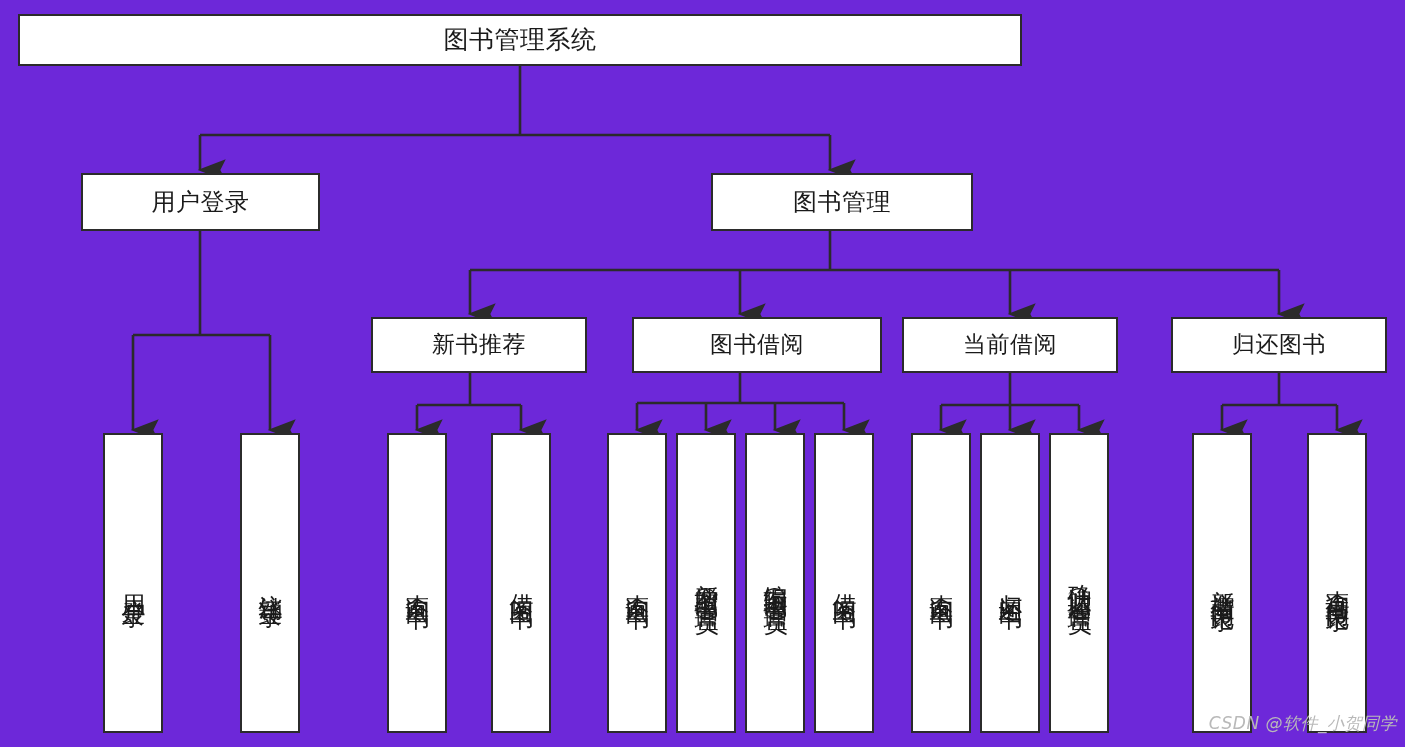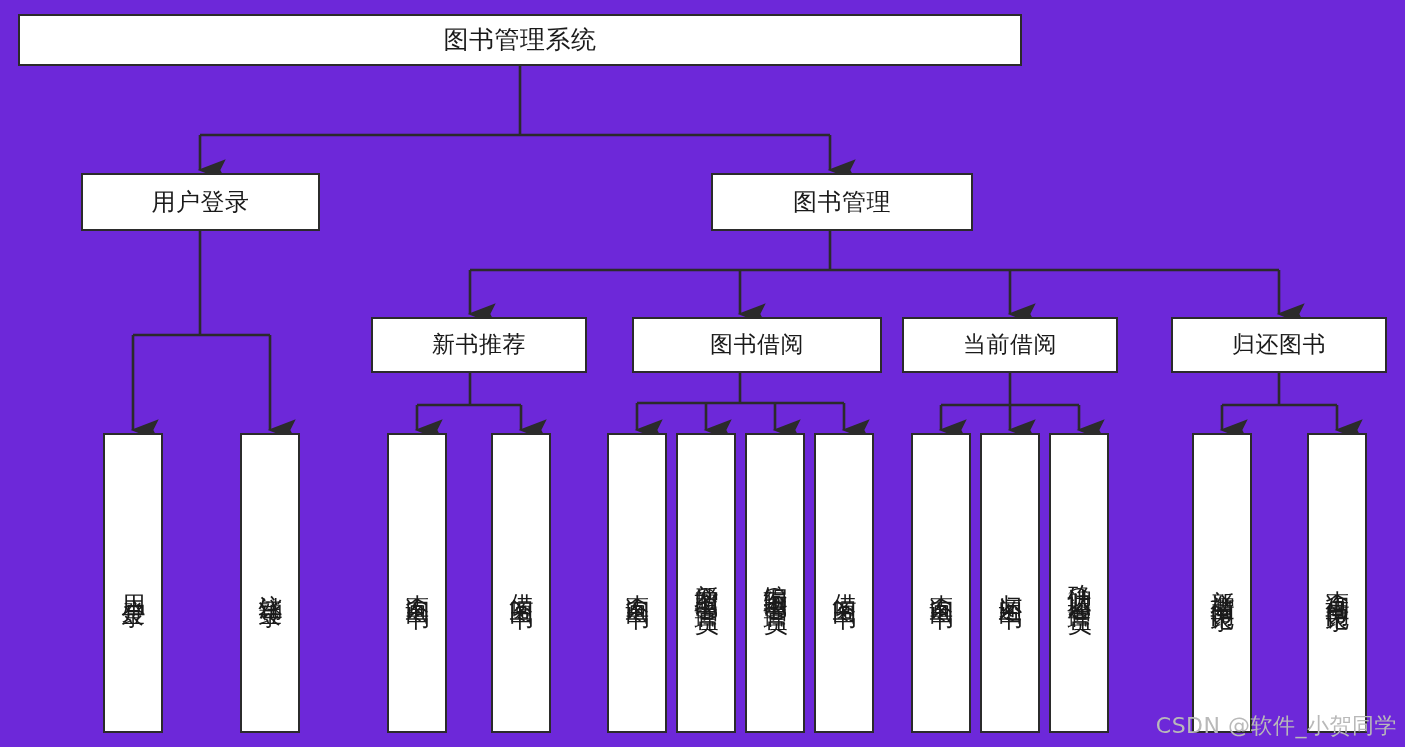--- a/index.html
+++ b/index.html
@@ -63,26 +63,27 @@
     text-orientation: upright;
     font-size: 24px;
     line-height: 1.05;
     letter-spacing: 4px;
     max-height: 100%;
     white-space: nowrap;
   }
   #watermark {
     position: absolute;
     right: 8px;
-    bottom: 6px;
-    font-size: 22px;
+    bottom: 12px;
+    font-size: 17px;
     color: #b9b9b9;
     z-index: 5;
     white-space: nowrap;
     letter-spacing: 0.5px;
+    font-style: italic;
   }
 </style>
 </head>
 <body>
 
 <div id="diagram-root">
 
   <svg id="edge-layer" viewBox="0 0 1405 747" xmlns="http://www.w3.org/2000/svg">
     <defs>
       <marker id="arrow" viewBox="0 0 10 12" refX="5" refY="11" markerWidth="9" markerHeight="11" orient="auto-start-reverse">

